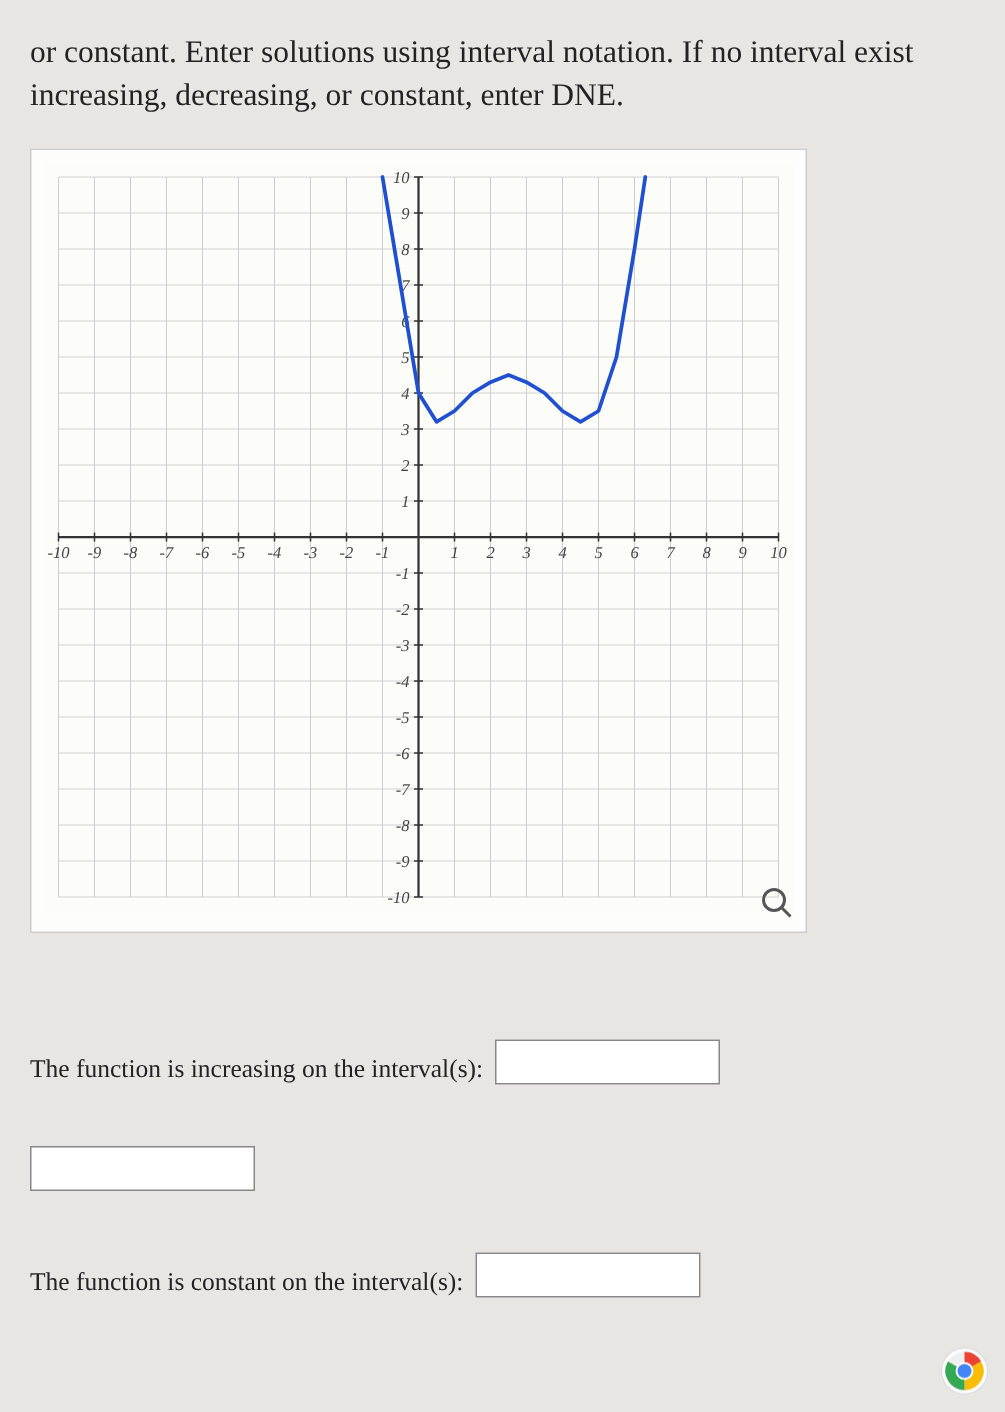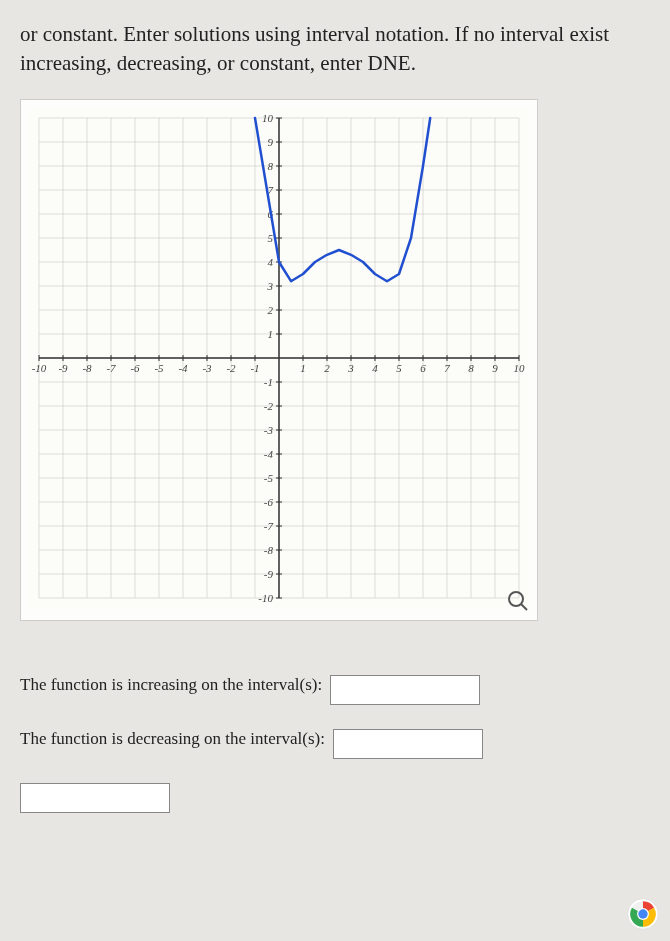--- a/index.html
+++ b/index.html
@@ -24,22 +24,22 @@
       margin-bottom: 30px;
       position: relative;
     }
     .magnifier {
       position: absolute;
       right: 8px;
       bottom: 8px;
     }
     .question-row {
       display: flex;
-      align-items: flex-start;
-      margin: 24px 0;
+      align-items: flex-end;
+      margin: 41px 0;
       gap: 8px;
     }
     .question-label {
       font-size: 17px;
     }
     .answer-input {
       border: 1px solid #888;
       background: #fff;
       height: 30px;
       width: 150px;
@@ -200,25 +200,25 @@
     <line x1="14" y1="14" x2="20" y2="20" stroke="#555" stroke-width="2"></line>
   </svg>
 </div>
 
 <div class="question-row">
   <span class="question-label">The function is increasing on the interval(s):</span>
   <input class="answer-input" type="text" value="" style="">
 </div>
 
 <div class="question-row">
-  <span class="question-label">The function is decreasing on the interval(s):</span>
   <input class="answer-input" type="text" value="" style="">
 </div>
 
 <div class="question-row">
+  <span class="question-label">The function is constant on the interval(s):</span>
   <input class="answer-input" type="text" value="" style="">
 </div>
 
 <div class="bottom-icons">
   <svg class="chrome-icon" viewBox="0 0 40 40">
     <circle cx="20" cy="20" r="18" fill="#fff" stroke="#ddd"></circle>
     <circle cx="20" cy="20" r="15" fill="#f0f0f0"></circle>
     <path d="M 20 5 A 15 15 0 0 1 33 12.5 L 20 20 Z" fill="#ea4335"></path>
     <path d="M 33 12.5 A 15 15 0 0 1 20 35 L 20 20 Z" fill="#fbbc05"></path>
     <path d="M 20 35 A 15 15 0 0 1 7 12.5 L 20 20 Z" fill="#34a853"></path>

